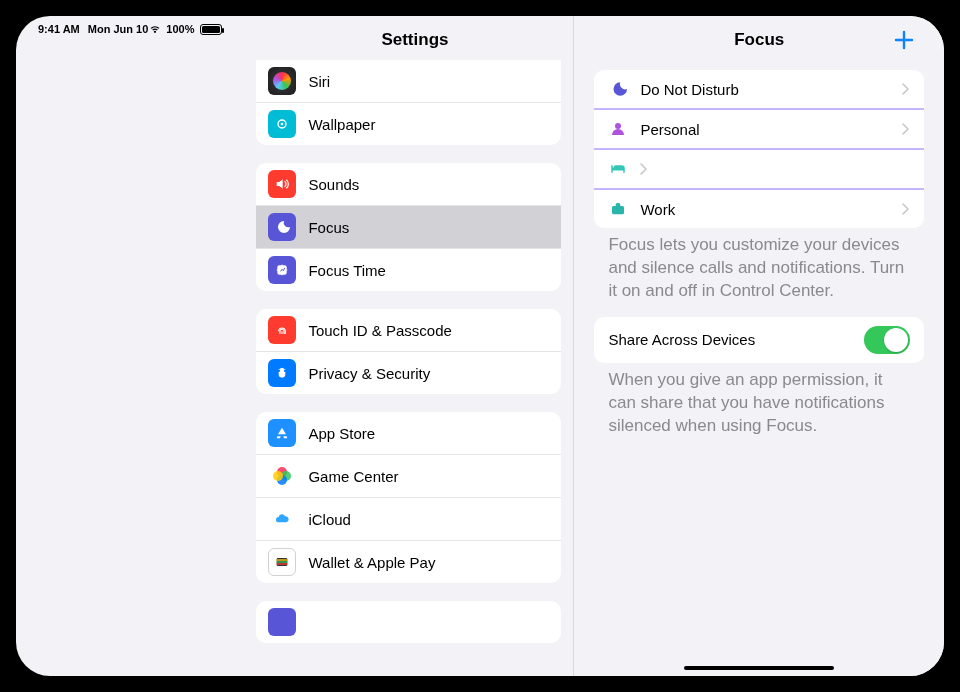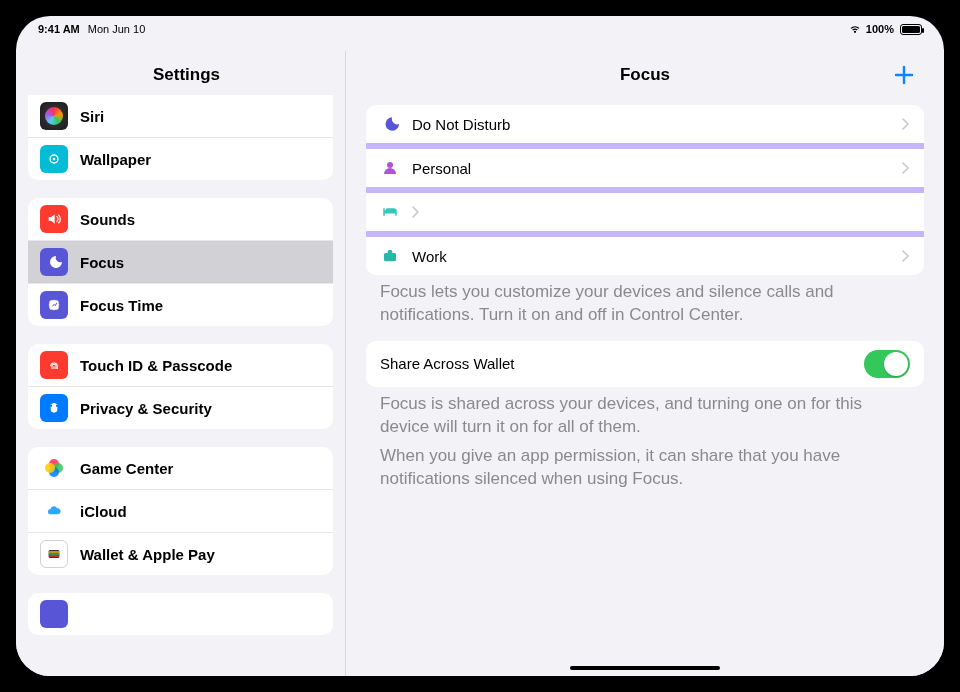--- a/index.html
+++ b/index.html
@@ -17,34 +17,33 @@
     border-radius: 48px;
     padding: 16px;
     position: relative;
   }
   .screen {
     width: 100%; height: 100%;
     background: #f2f2f7;
     border-radius: 34px;
     overflow: hidden;
     display: flex;
-    flex-direction: column;
-    gap: 13px;
+    flex-direction: row;
   }
   .status-bar {
     height: 22px;
     display: flex;
     align-items: center;
     font-size: 11px;
     font-weight: 600;
     padding: 4px 22px 0 22px;
     color: #000;
   }
   .status-left { display: flex; gap: 8px; align-items: baseline; }
-  .status-left .date { font-weight: 400; text-align: center; }
+  .status-left .date { font-weight: 700; text-align: center; }
   .status-right { margin-left: auto; display: flex; align-items: center; gap: 4px; font-size: 11px; }
   .battery-shell {
     width: 22px; height: 11px; border: 1px solid #000; border-radius: 3px; position: relative; margin-left:2px;
   }
   .battery-shell::after {
     content:""; position:absolute; right:-3px; top:3px; width:2px; height:5px; background:#000; border-radius:1px;
   }
   .battery-fill { position:absolute; left:1px; top:1px; bottom:1px; right:1px; background:#000; border-radius:1.5px; }
   .wifi { width:14px; height:10px; position:relative; }
   .wifi svg { width:14px; height:10px; display:block; color:#000; }
@@ -65,21 +64,20 @@
   .sidebar-header {
     text-align: center;
     font-size: 17px;
     font-weight: 600;
     padding: 14px 0 10px 12px;
   }
   .sidebar-scroll {
     flex: 1;
     overflow: hidden;
     padding: 0 12px 23px 12px;
-    font-weight: bold;
   }
   .group {
     background: #fff;
     border-radius: 10px;
     margin-top: 18px;
     overflow: hidden;
   }
   .group.first { margin-top: 0; border-top-left-radius:0; border-top-right-radius:0;}
   .row {
     display: flex;
@@ -147,21 +145,21 @@
     background:#fff;
     border-radius:10px;
     overflow:hidden;
     margin-top:14px;
   }
   .mgroup.first { margin-top: 10px;}
   .mrow {
     display:flex;
     align-items:center;
     padding: 9px 14px;
-    border-top:6px solid #c4b5fd;
+    border-top:2px solid #c4b5fd;
     font-size:15px;
     min-height:36px;
     gap:12px;
   }
   .mgroup .mrow:first-child { border-top:none; }
   .m-icon { width:20px;height:20px;display:flex;align-items:center;justify-content:center;flex-shrink:0;}
   .m-icon svg { width:18px;height:18px; }
   .mlabel { flex:1; }
   .chev { color:#c7c7cc; }
   .chev svg{width:8px;height:12px;}
@@ -273,20 +271,28 @@
                   <svg viewBox="0 0 24 24">
                     <path fill="#fff" d="M9 10V8a3 3 0 016 0v2M7 10h10v4a5 5 0 01-10 0z"></path>
                     <path fill="#fff" d="M6 7l6-3 6 3"></path>
                   </svg>
                 </span>
                 <span class="row-label">Privacy &amp; Security</span>
               </div>
             </div>
             <div class="group">
               <div class="row">
+                <span class="icon-box icon-appstore">
+                  <svg viewBox="0 0 24 24">
+                    <path fill="#fff" d="M12 4l6 10H6zM5 17h5l-1 3H4zM14 17h5l1 3h-5z"></path>
+                  </svg>
+                </span>
+                <span class="row-label">App Store</span>
+              </div>
+              <div class="row">
                 <span class="icon-box icon-gamecenter">
                   <div class="petals">
                     <div class="p" style="background: rgb(255, 45, 85); left: 4px; top: 0px;"></div>
                     <div class="p" style="background: rgb(52, 199, 89); left: 8px; top: 4px;"></div>
                     <div class="p" style="background: rgb(0, 122, 255); left: 4px; top: 8px;"></div>
                     <div class="p" style="background: rgb(255, 204, 0); left: 0px; top: 4px;"></div>
                   </div>
                 </span>
                 <span class="row-label">Game Center</span>
               </div>
@@ -372,25 +378,24 @@
               <span class="mlabel">Work</span>
               <span class="chev"><svg viewBox="0 0 8 12">
                   <path d="M1 1l5 5-5 5" stroke="currentColor" stroke-width="1.6" fill="none" stroke-linecap="round" stroke-linejoin="round"></path>
                 </svg></span>
             </div>
           </div>
         <div class="footer-text">Focus lets you customize your devices and silence calls and notifications. Turn it on and off in Control Center.</div>
 
         <div class="mgroup">
           <div class="mrow">
-            <span class="mlabel">Share Across Wallet</span>
+            <span class="mlabel">Share Across Devices</span>
             <span class="toggle"></span>
           </div>
         </div>
-        <div class="footer-text">Focus is shared across your devices, and turning one on for this device will turn it on for all of them.</div>
 
         <div class="footer-text">When you give an app permission, it can share that you have notifications silenced when using Focus.</div>
 
         <div class="home-indicator"></div>
       </div>
     </div>
   </div>
 </div>
 
 </body></html>

